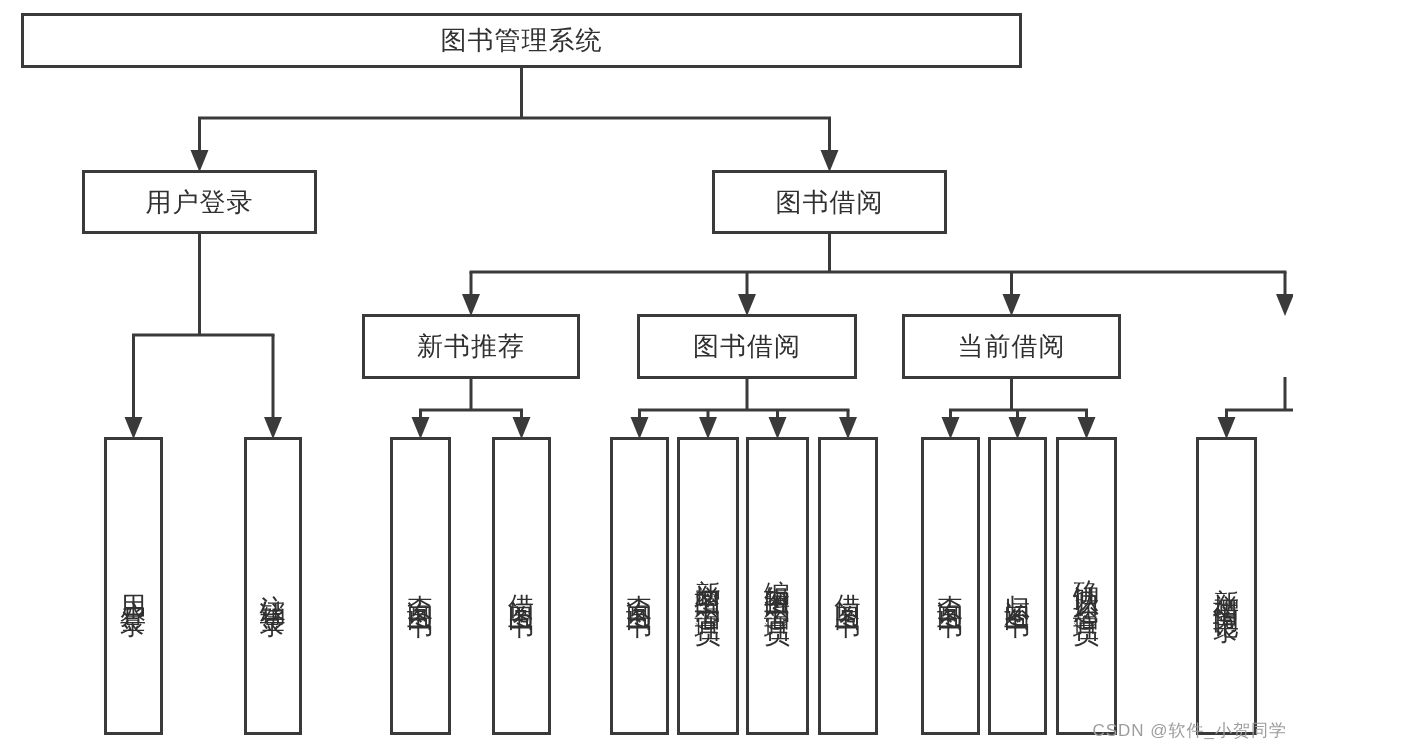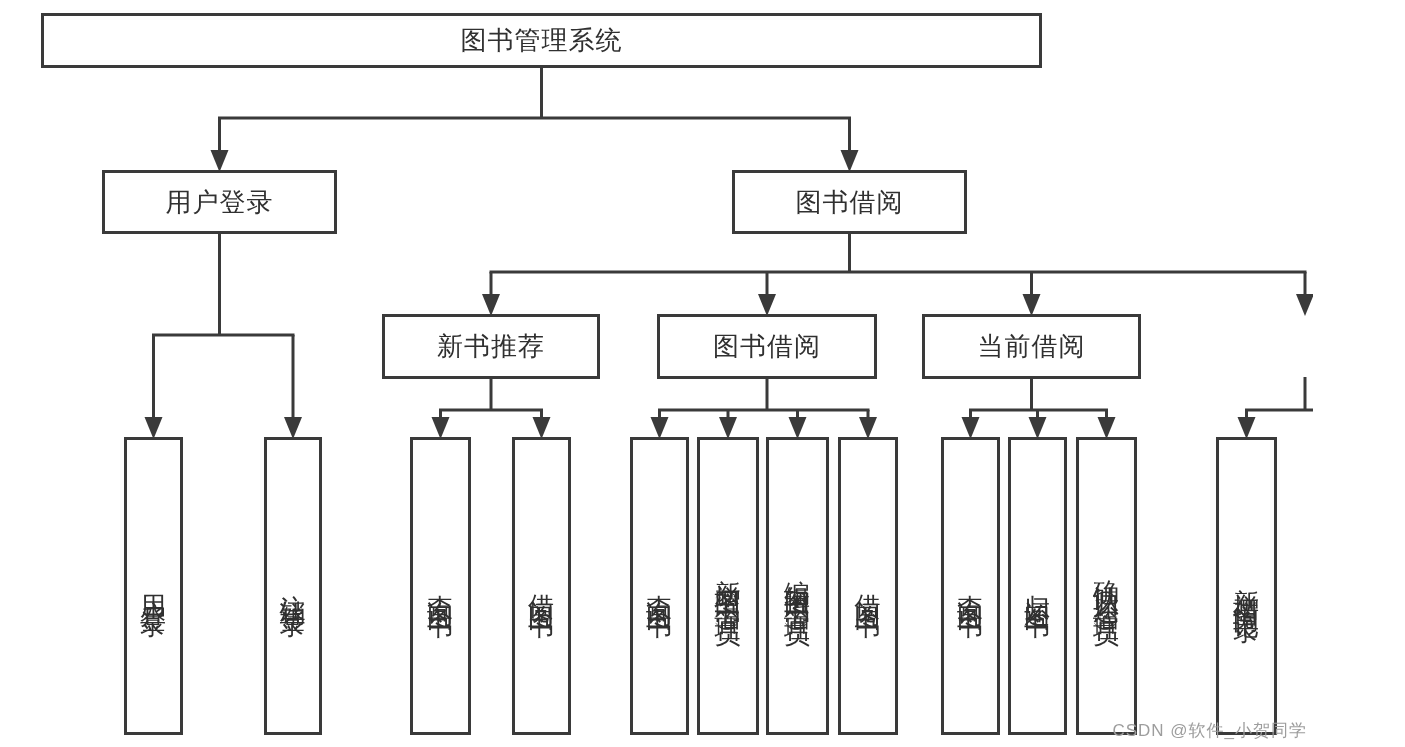--- a/index.html
+++ b/index.html
@@ -1,18 +1,18 @@
 <!DOCTYPE html>
 <html><head>
 <meta charset="utf-8">
 <style>
   html,body{margin:0;padding:0;background:#ffffff;}
   .canvas{
     position:relative;width:1293px;height:747px;background:#ffffff;
-    font-family:"Liberation Sans",sans-serif;overflow:hidden;color:#333333;margin-left:20px;
+    font-family:"Liberation Sans",sans-serif;overflow:hidden;color:#333333;
   }
   #wires{position:absolute;left:0;top:0;width:1405px;height:747px;}
   .node{
     position:absolute;box-sizing:border-box;background:#ffffff;
     border:3px solid #3a3a3a;display:flex;align-items:center;justify-content:center;
     z-index:2;
   }
   .node .lbl{
     font-size:26px;line-height:1.1;letter-spacing:1px;white-space:nowrap;color:#303030;
   }

